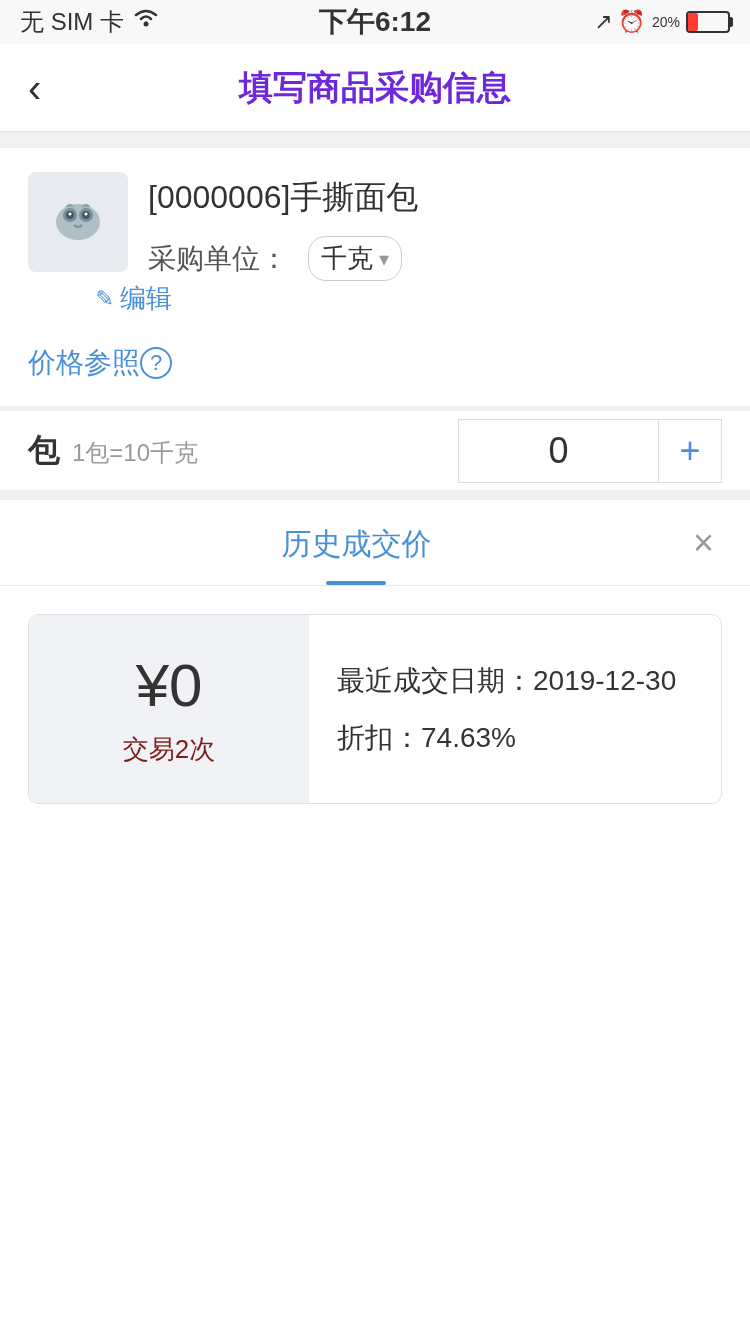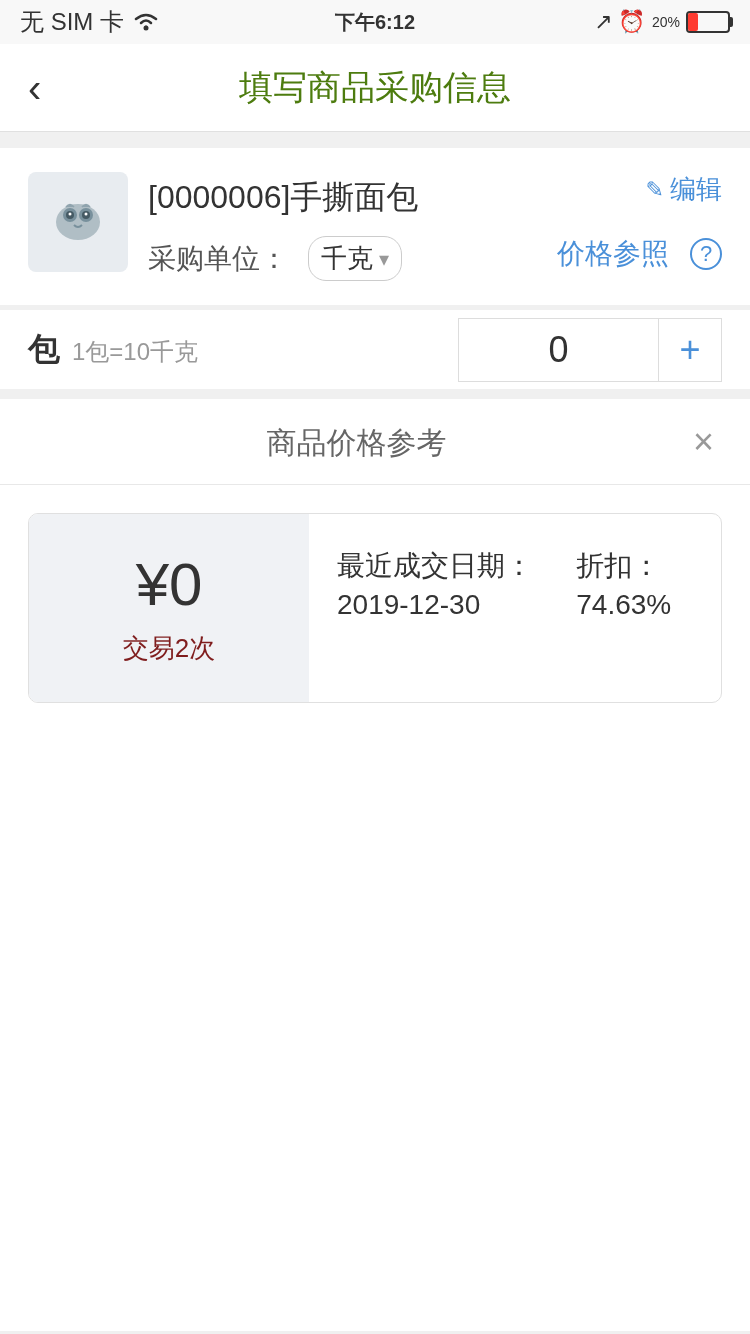--- a/index.html
+++ b/index.html
@@ -19,26 +19,26 @@
       background: #f8f8f8;
       display: flex;
       align-items: center;
       justify-content: space-between;
       padding: 0 20px;
       font-size: 26px;
       font-weight: 500;
     }
     .status-left {
       display: flex;
-      align-items: flex-end;
+      align-items: flex-start;
       gap: 8px;
       font-size: 24px;
     }
     .status-center {
-      font-size: 20px;
+      font-size: 28px;
       font-weight: 600;
       position: absolute;
       left: 50%;
       transform: translateX(-50%);
     }
     .status-right {
       display: flex;
       align-items: center;
       gap: 6px;
       font-size: 22px;
@@ -82,34 +82,35 @@
     .nav-back {
       position: absolute;
       left: 28px;
       font-size: 40px;
       color: #333;
       cursor: pointer;
       line-height: 1;
     }
     .nav-title {
       font-size: 34px;
-      font-weight: 400;
-      color: #4d7c0f;
+      font-weight: 700;
+      color: #6d28d9;
     }
 
     
     .product-section {
       background: #fff;
       padding: 24px 28px;
       margin-top: 16px;
     }
     .product-header {
       display: flex;
       align-items: flex-start;
       justify-content: space-between;
+      flex-direction: column;
     }
     .product-left {
       display: flex;
       align-items: flex-start;
       gap: 20px;
     }
     .product-thumb {
       width: 100px;
       height: 100px;
       background: #e8ecf0;
@@ -160,21 +161,21 @@
       color: #4a90d9;
       display: flex;
       align-items: center;
       gap: 6px;
     }
     .price-ref-btn {
       font-size: 28px;
       color: #4a90d9;
       display: flex;
       align-items: center;
-      gap: 21px;
+      gap: 0;
     }
 
     
     .quantity-section {
       background: #fff;
       margin-top: 4px;
       padding: 0 28px;
       height: 80px;
       display: flex;
       align-items: center;
@@ -301,20 +302,21 @@
       color: #333;
     }
     .trade-count {
       font-size: 26px;
       color: #7f1d1d;
     }
     .price-card-right {
       flex: 1;
       padding: 32px 28px;
       display: flex;
+      flex-direction: column;
       gap: 18px;
       justify-content: center;
     }
     .detail-row {
       font-size: 28px;
       color: #333;
       line-height: 1.4;
     }
 
     
@@ -407,22 +409,22 @@
     <input class="qty-input" type="text" value="0" style="">
     <div class="qty-plus">+</div>
   </div>
 </div>
 
 <div class="separator"></div>
 
 <div class="price-ref-panel">
 
   <div class="tab-bar">
-    <div class="tab-item">
-      <span>商品价格参考</span>
+    <div class="tab-item active">
+      <span>历史成交价</span>
     </div>
     <span class="tab-close">×</span>
   </div>
 
   <div class="price-card-container">
     <div class="price-card">
       <div class="price-card-left">
         <div class="price-amount">
           <span>¥</span><span>0</span>
         </div>

